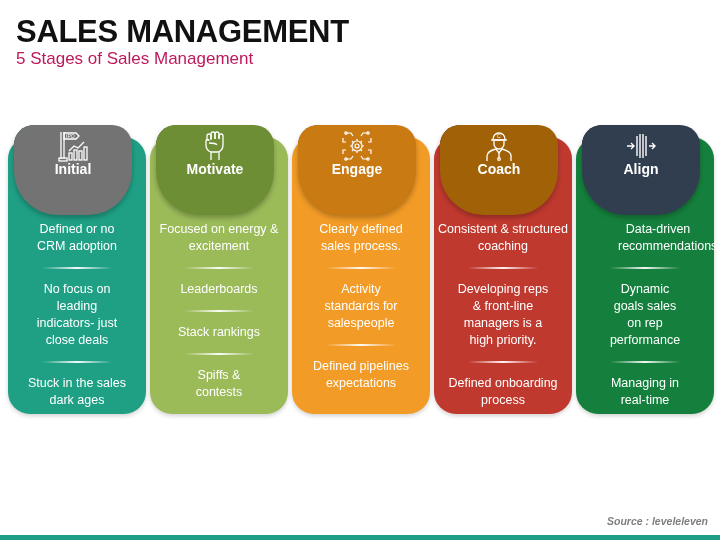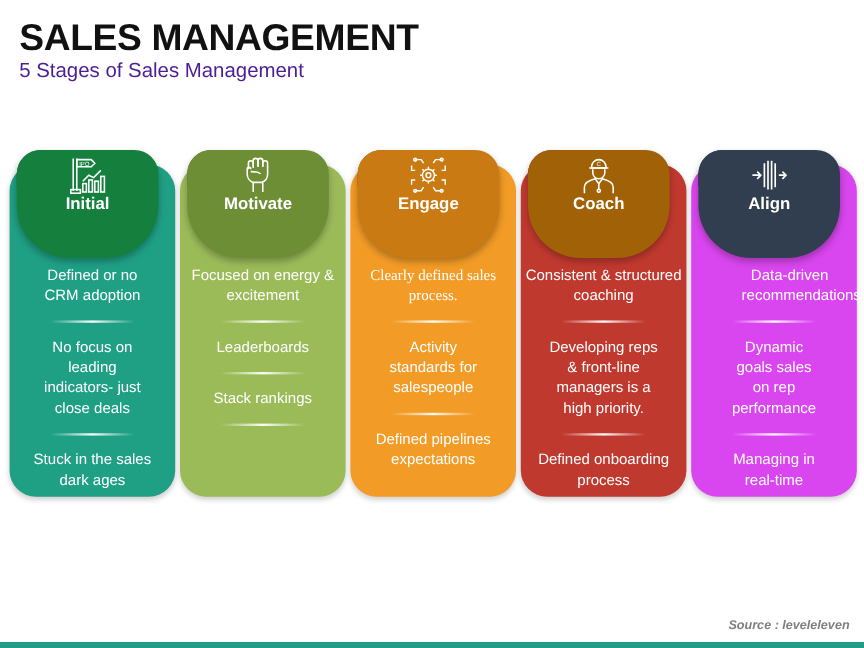--- a/index.html
+++ b/index.html
@@ -1,19 +1,19 @@
 <!DOCTYPE html>
 <html><head>
 <meta charset="utf-8">
 <style>
   * { box-sizing: border-box; margin: 0; padding: 0; }
   html, body { width: 720px; height: 540px; background: #ffffff; overflow: hidden; }
   body { position: relative; font-family: "Liberation Sans", "DejaVu Sans", sans-serif; color: #111; }
   .title { position: absolute; left: 16px; top: 14px; font-size: 31px; font-weight: bold; letter-spacing: -0.3px; color: #111; }
-  .subtitle { position: absolute; left: 16px; top: 49px; font-size: 17px; color: #4c1d95; }
+  .subtitle { position: absolute; left: 16px; top: 49px; font-size: 17px; color: #be185d; }
 
   .card { position: absolute; top: 137px; width: 138px; height: 277px; border-radius: 22px; box-shadow: 0 2px 4px rgba(0,0,0,0.18); }
   .tab { position: absolute; top: -12px; left: 6px; width: 118px; height: 90px;
          border-radius: 20px 20px 44px 44px; box-shadow: 0 3px 5px rgba(0,0,0,0.25); }
   .tab-fold { position: absolute; top: -12px; left: 6px; width: 36px; height: 30px; border-radius: 20px 8px 0 0; }
   .icon { position: absolute; top: -7px; left: 50%; transform: translateX(-50%); width: 34px; height: 34px; }
   .icon svg { width: 34px; height: 34px; }
   .tab-label { position: absolute; top: 36px; left: 0; width: 100%; text-align: center; color: #fff; font-weight: bold; font-size: 14px; }
   .items { position: absolute; top: 84px; left: 0; width: 100%; }
   .item { text-align: center; color: #fff; font-size: 12.5px; line-height: 17px; padding: 0 6px; }
@@ -23,21 +23,21 @@
   .bottom-bar { position: absolute; left: 0; bottom: 0; width: 720px; height: 5px; background: #1f9e85; }
 </style>
 </head>
 <body>
 
 <div class="title">SALES MANAGEMENT</div>
 <div class="subtitle">5 Stages of Sales Management</div>
 
 <div class="card" style="left:8px;background:#1fa085;">
   <div class="tab-fold" style="background:#0f5e4b;"></div>
-  <div class="tab" style="background:#15803d;">
+  <div class="tab" style="background:#737373;">
     <div class="icon" style="top:4px;">
       <svg viewBox="0 0 34 34" fill="none" stroke="#fff" stroke-width="1.3">
         <line x1="5" y1="3" x2="5" y2="30"></line>
           <line x1="8" y1="3" x2="8" y2="30"></line>
         <rect x="3" y="29" width="8" height="3"></rect>
         <path d="M8 4 H20 L23 7 L20 10 H8 Z"></path>
         <text x="10" y="9.3" font-size="5" fill="#fff" stroke="none" font-family="Liberation Sans, sans-serif">IPO</text>
         <polyline points="13,22 18,17 22,19 28,13"></polyline>
         <rect x="13" y="24" width="3" height="7"></rect>
           <rect x="18" y="21" width="3" height="10"></rect>
@@ -72,20 +72,21 @@
     </div>
     <div class="tab-label">Motivate</div>
   </div>
   <div class="items">
     <div class="item">Focused on energy &amp; excitement</div>
     <div class="divider"></div>
     <div class="item">Leaderboards</div>
     <div class="divider"></div>
     <div class="item">Stack rankings</div>
     <div class="divider"></div>
+    <div class="item" style="padding:0 40px;">Spiffs &amp; contests</div>
   </div>
 </div>
 
 <div class="card" style="left:292px;background:#f29b26;">
   <div class="tab-fold" style="background:#9c5e0c;"></div>
   <div class="tab" style="background:#c97a12;">
     <div class="icon" style="top:4px;">
       <svg viewBox="0 0 34 34" fill="none" stroke="#fff" stroke-width="1.2">
         <circle cx="17" cy="17" r="5"></circle>
           <circle cx="17" cy="17" r="2"></circle>
@@ -94,21 +95,21 @@
         <path d="M3 9 v4 h3 M31 9 v4 h-3 M3 25 v-4 h3 M31 25 v-4 h-3"></path>
         <circle cx="6" cy="4" r="1.2"></circle>
           <circle cx="28" cy="4" r="1.2"></circle>
         <circle cx="6" cy="30" r="1.2"></circle>
           <circle cx="28" cy="30" r="1.2"></circle>
       </svg>
     </div>
     <div class="tab-label">Engage</div>
   </div>
   <div class="items">
-    <div class="item" style="padding:0 16px;font-family:Liberation Serif, serif;">Clearly defined sales process.</div>
+    <div class="item" style="padding:0 16px;">Clearly defined sales process.</div>
     <div class="divider"></div>
     <div class="item" style="padding:0 24px;">Activity standards for salespeople</div>
     <div class="divider"></div>
     <div class="item">Defined pipelines expectations</div>
   </div>
 </div>
 
 <div class="card" style="left:434px;background:#c0392f;">
   <div class="tab-fold" style="background:#6d1c18;"></div>
   <div class="tab" style="background:#a16207;">
@@ -127,21 +128,21 @@
   </div>
   <div class="items">
     <div class="item" style="padding:0 2px;">Consistent &amp; structured coaching</div>
     <div class="divider"></div>
     <div class="item" style="padding:0 18px;">Developing reps &amp; front-line managers is a high priority.</div>
     <div class="divider"></div>
     <div class="item" style="padding:0 2px;">Defined onboarding process</div>
   </div>
 </div>
 
-<div class="card" style="left:576px;background:#d946ef;">
+<div class="card" style="left:576px;background:#15803d;">
   <div class="tab-fold" style="background:#232c38;"></div>
   <div class="tab" style="background:#313e4f;">
     <div class="icon" style="top:4px;">
       <svg viewBox="0 0 34 34" fill="none" stroke="#fff" stroke-width="1.4">
         <line x1="13" y1="7" x2="13" y2="27"></line>
           <line x1="16" y1="5" x2="16" y2="29"></line>
         <line x1="19" y1="5" x2="19" y2="29"></line>
           <line x1="22" y1="7" x2="22" y2="27"></line>
         <path d="M3 17 h7 M7 14 l3 3 l-3 3"></path>
         <path d="M25 17 h6 M28 14 l3 3 l-3 3"></path>

